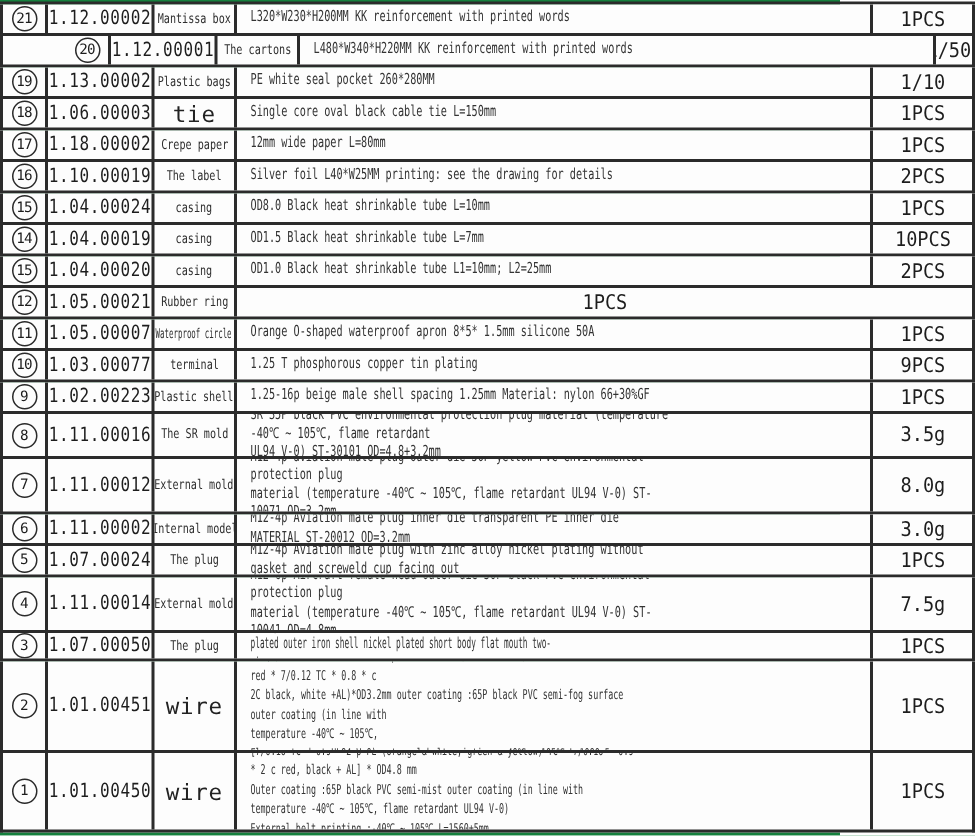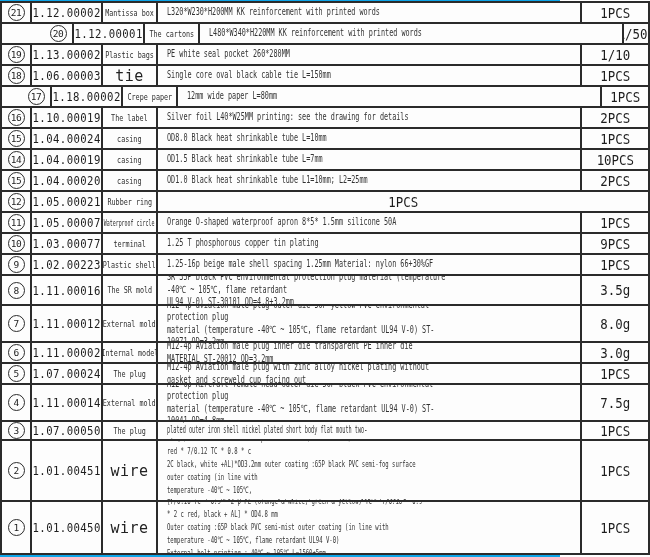--- a/index.html
+++ b/index.html
@@ -1,19 +1,19 @@
 <!DOCTYPE html>
 <html><head>
 <meta charset="utf-8">
 <style>
   * { margin:0; padding:0; box-sizing:border-box; }
   html,body { background:#ffffff; }
   body { width:650px; height:557px; overflow:hidden;
          font-family:"DejaVu Sans Mono", monospace; color:#242424; }
-  .page { width:560px; height:557px; background:#0ea5e9; padding-top:1px; }
+  .page { width:560px; height:557px; background:#15803d; padding-top:1px; }
   .bom { width:650px; border-top:2px solid #2b2b2b; }
   .row { display:flex; border-left:2px solid #2b2b2b; border-right:2px solid #2b2b2b;
          border-bottom:2px solid #2b2b2b; background:#fdfdfd; }
   .cell { display:flex; align-items:center; height:100%; overflow:hidden; }
   .cell.sep { border-right:2px solid #2b2b2b; }
   .c-num  { width:30px;  justify-content:center; }
   .c-code { width:71px;  justify-content:center; }
   .c-name { width:55px;  justify-content:center; }
   .c-desc { width:424px; justify-content:flex-start; padding-left:9px; }
   .c-qty  { flex:1; justify-content:center; }
@@ -104,21 +104,21 @@
       <span class="name-text large">tie</span>
     </div>
     <div class="cell c-desc sep">
       <span class="desc-text">Single core oval black cable tie L=150mm</span>
     </div>
     <div class="cell c-qty">
       <span class="qty-text">1PCS</span>
     </div>
   </div>
 
-  <div class="row" style="height: 21px; padding-left: 20px;">
+  <div class="row" style="height: 21px;">
     <div class="cell c-num sep">
       <span class="badge">17</span>
     </div>
     <div class="cell c-code sep">
       <span class="code-text">1.18.00002</span>
     </div>
     <div class="cell c-name sep">
       <span class="name-text">Crepe paper</span>
     </div>
     <div class="cell c-desc sep">

